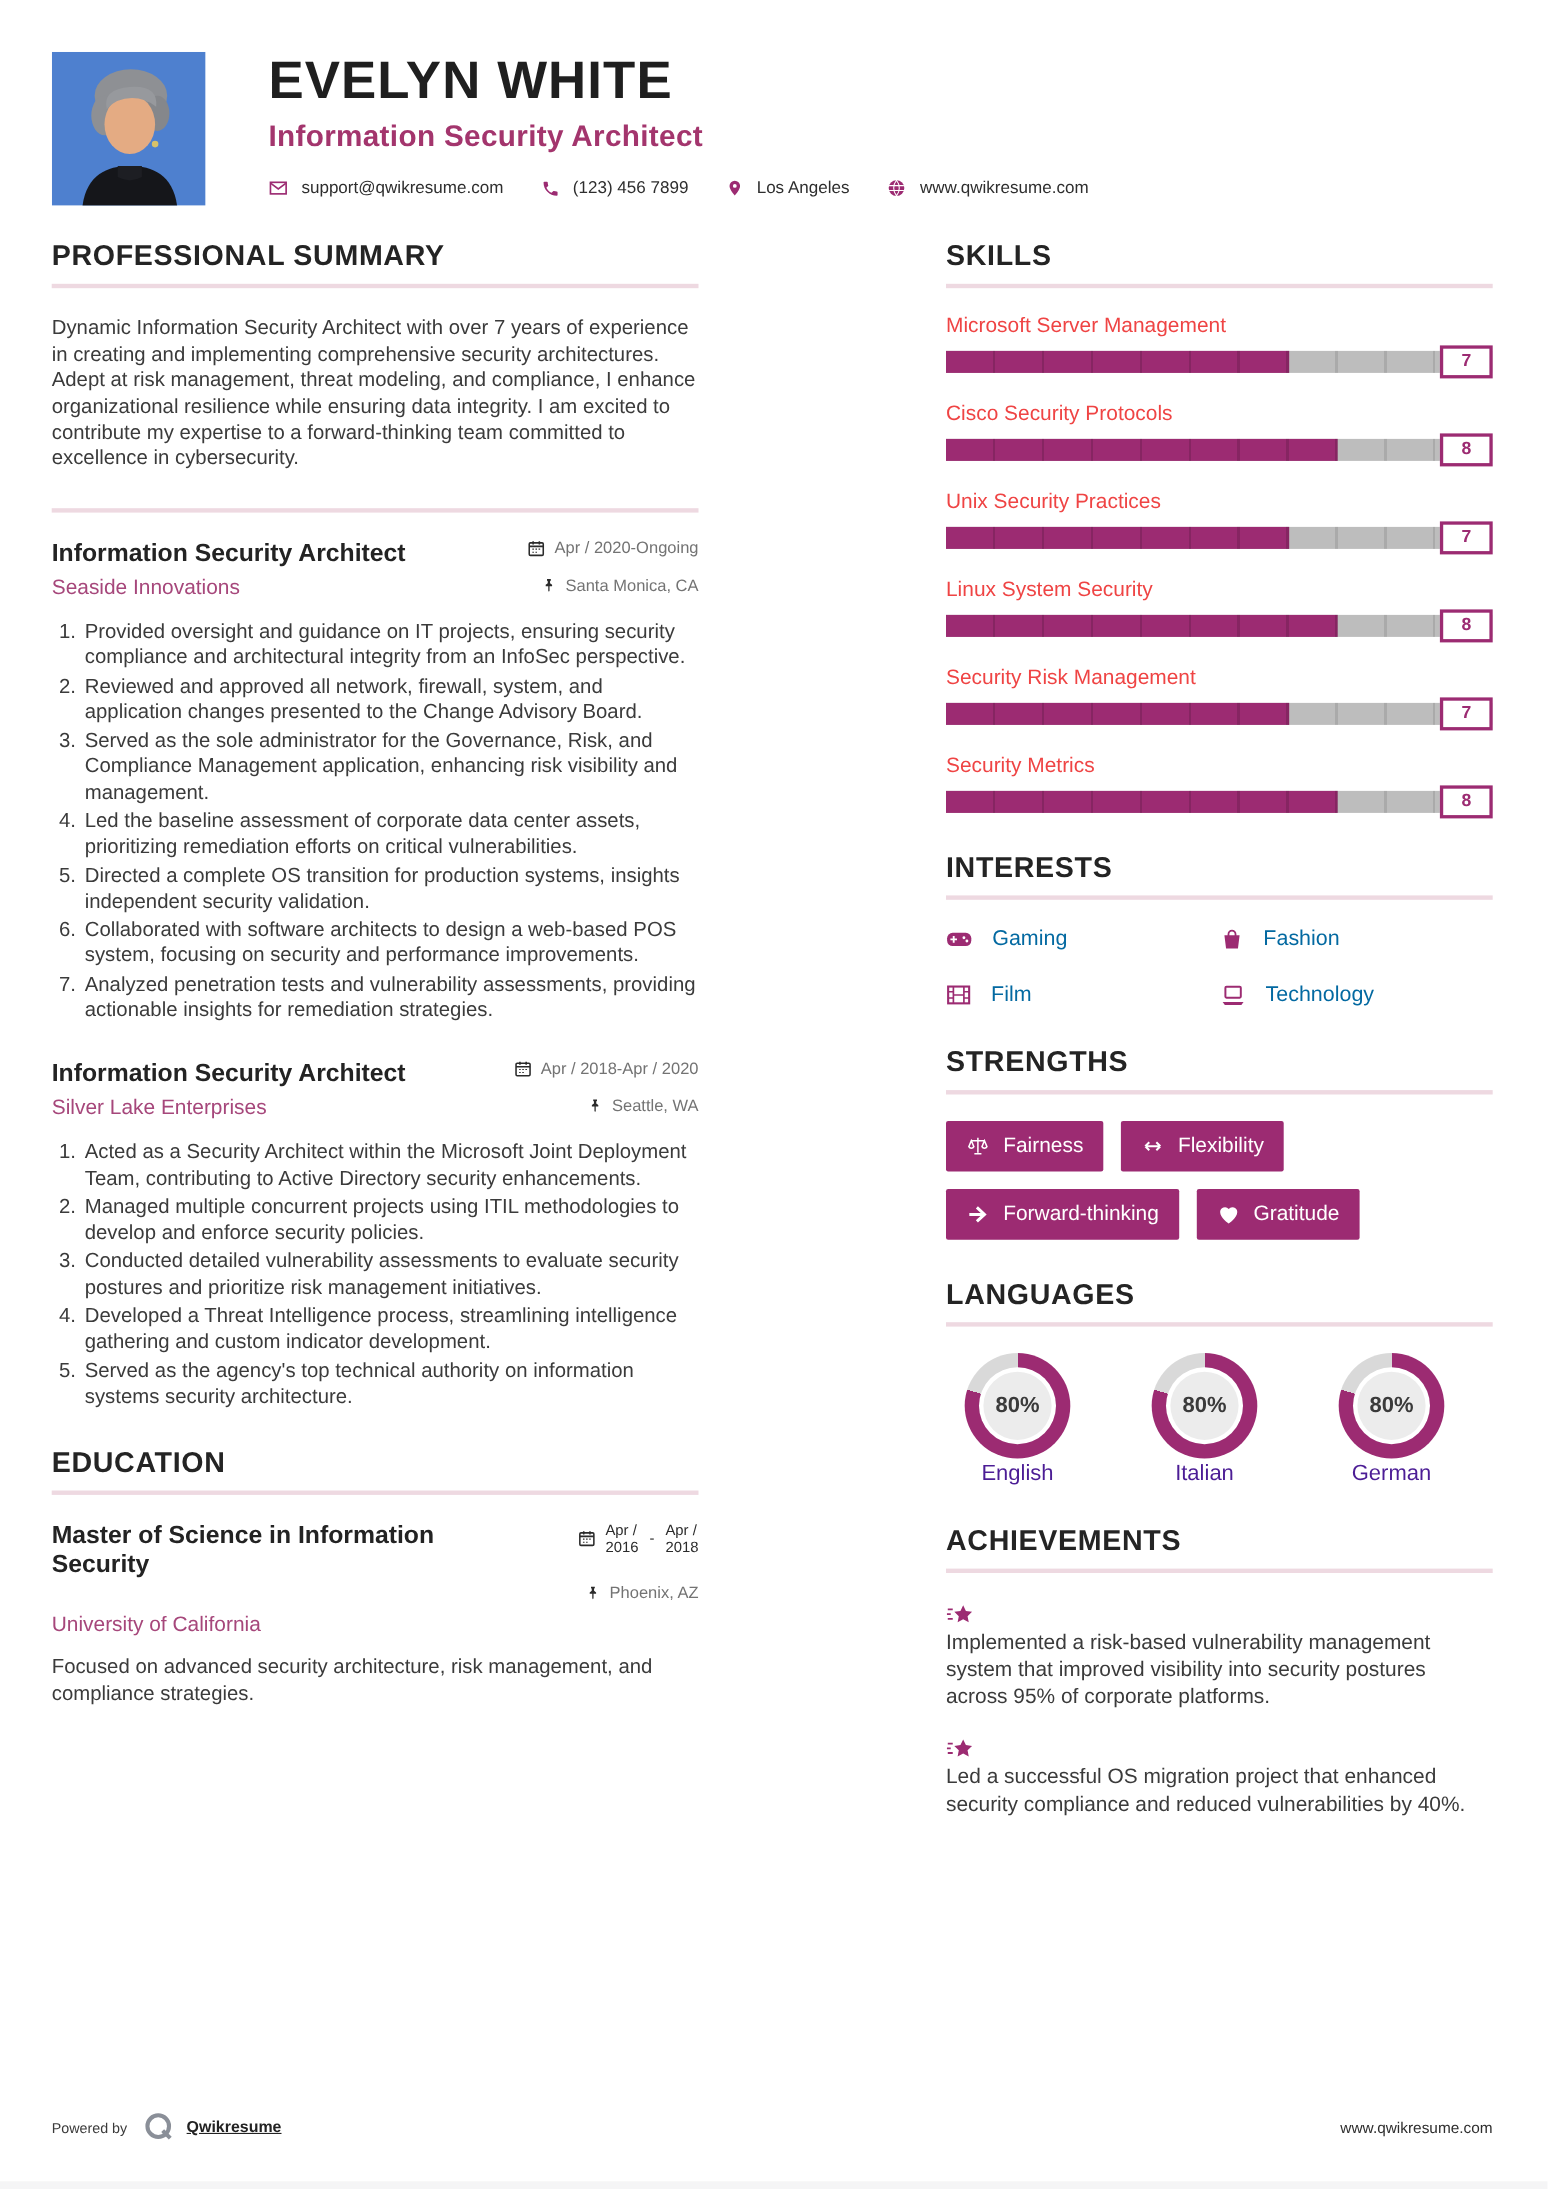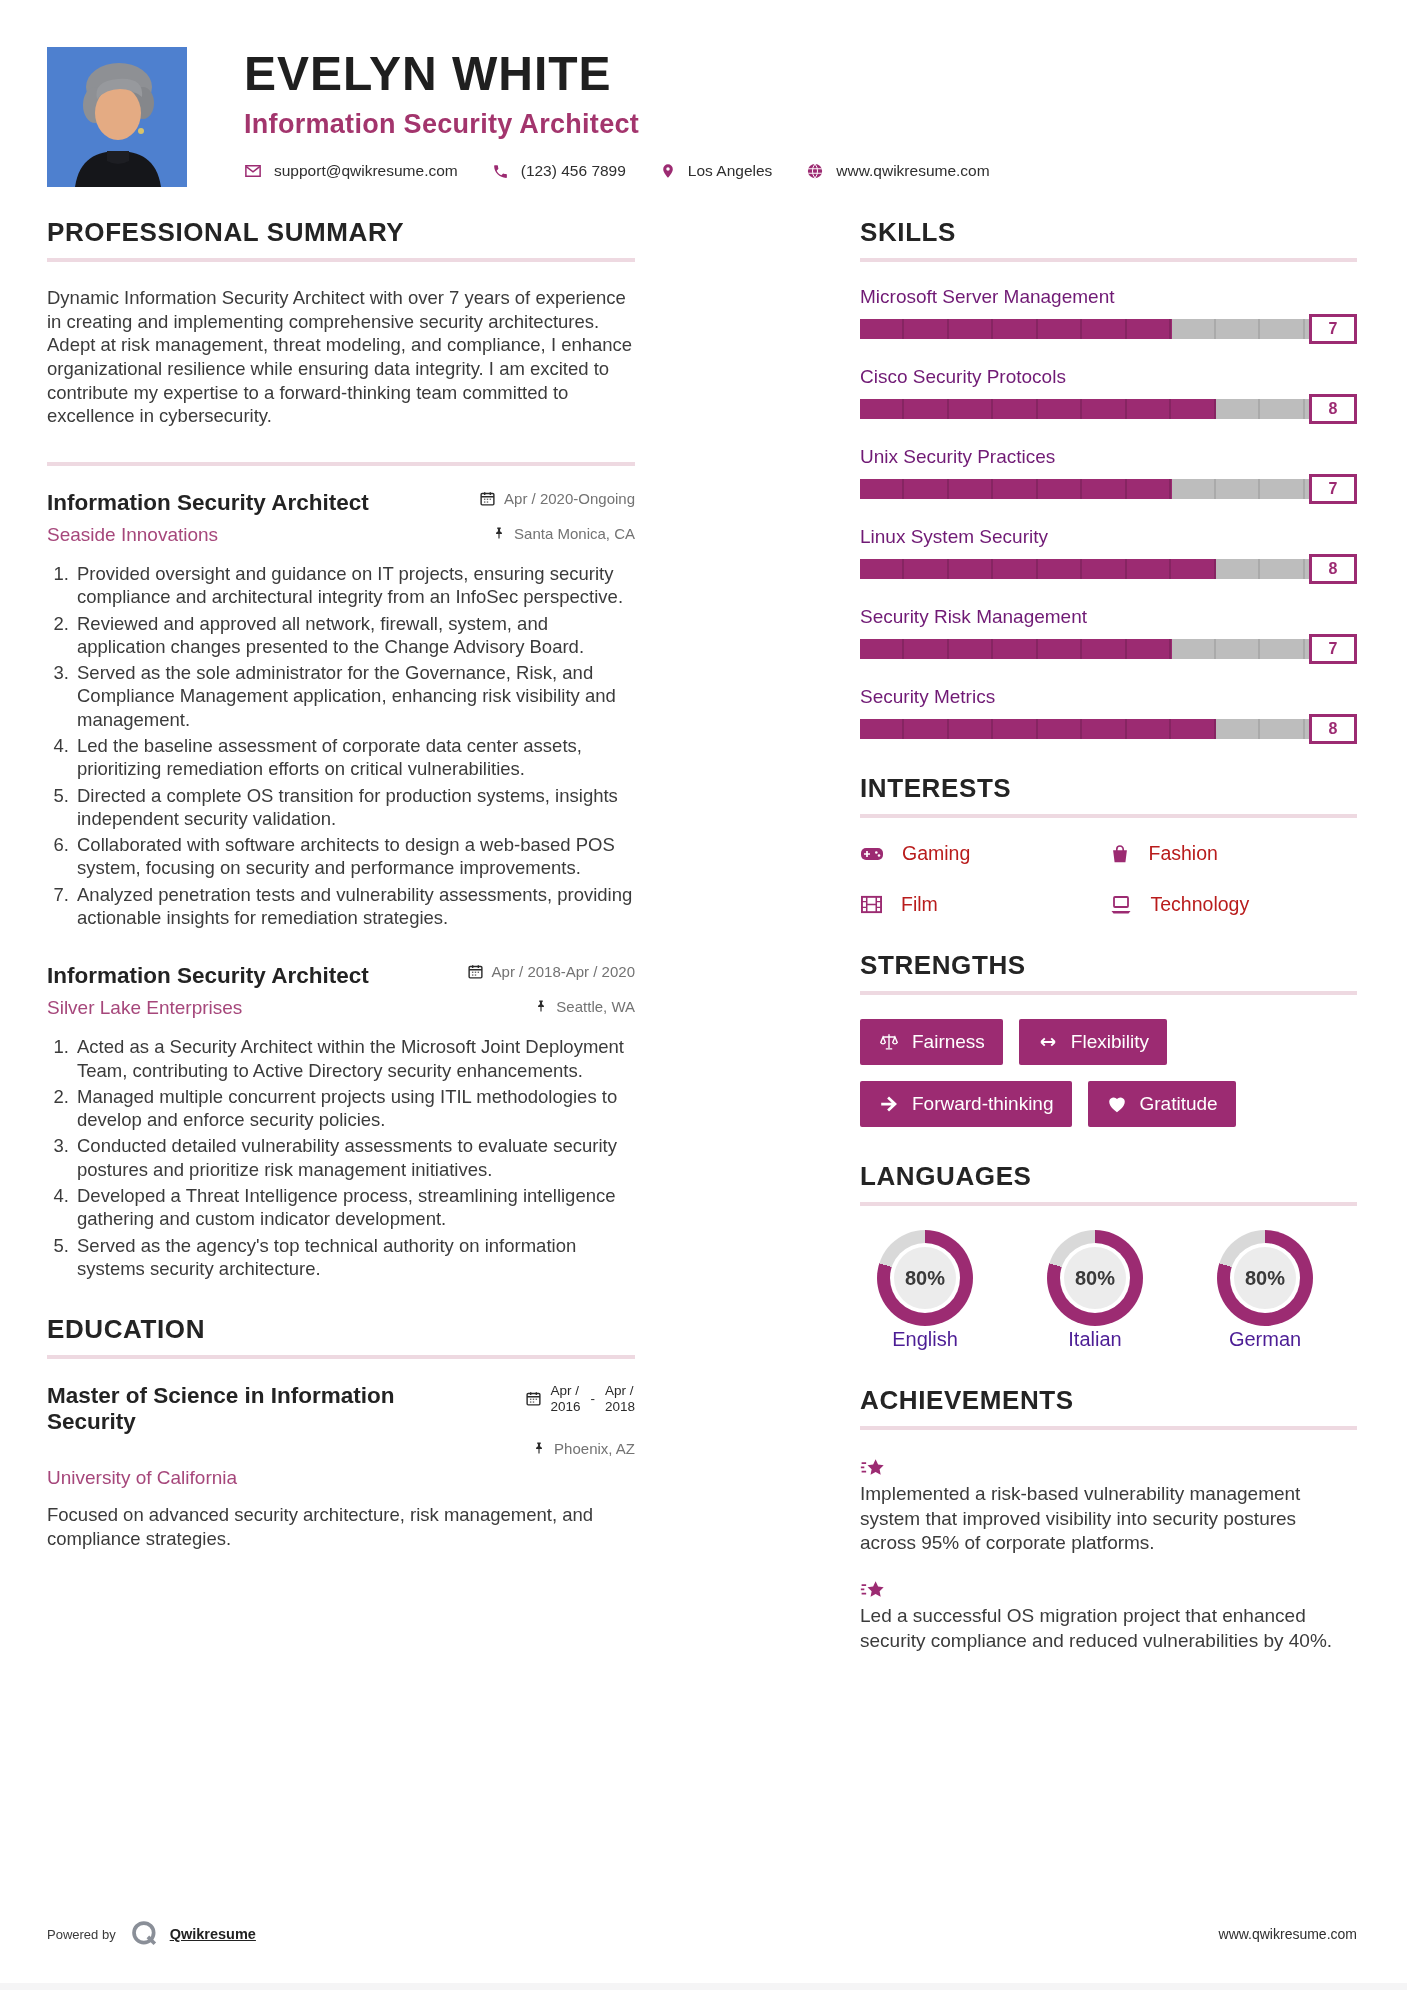--- a/index.html
+++ b/index.html
@@ -51,39 +51,39 @@
 
   
   .edu-dates { display:flex; align-items:center; font-size:13.5px; color:#2b2b2b; }
   .edu-dates svg { margin-right:8px; }
   .date-stack { display:inline-flex; flex-direction:column; line-height:1.15; text-align:left; }
   .date-dash { margin:0 10px; }
   .edu-meta-col { display:flex; flex-direction:column; align-items:flex-end; gap:26px; }
 
   
   .skill { margin-bottom:27px; }
-  .skill-label { font-size:19px; color:#701a75; margin-bottom:11px; }
+  .skill-label { font-size:19px; color:#ef4444; margin-bottom:11px; }
   .skill-track {
     position:relative; height:20px; background:#bdbdbd;
     background-image:repeating-linear-gradient(to right, transparent 0 42.5px, rgba(0,0,0,0.10) 42.5px 44.5px);
   }
   .skill-fill {
     position:absolute; left:0; top:0; bottom:0; background:#9c2b72;
     background-image:repeating-linear-gradient(to right, transparent 0 42.5px, rgba(0,0,0,0.14) 42.5px 44.5px);
   }
   .skill-score {
     position:absolute; right:0; top:50%; transform:translateY(-50%);
     width:48px; height:30px; background:#ffffff; border:3px solid #9c2b72;
     color:#9c2b72; font-size:16px; font-weight:700;
     display:flex; align-items:center; justify-content:center;
   }
 
   
   .interests-grid { display:grid; grid-template-columns:1fr 1fr; row-gap:28px; }
-  .interest { display:flex; align-items:center; font-size:19.5px; color:#b91c1c; }
+  .interest { display:flex; align-items:center; font-size:19.5px; color:#0369a1; }
   .interest svg { margin-right:18px; flex:0 0 auto; }
 
   
   .badges { display:flex; flex-wrap:wrap; gap:16px; }
   .badge {
     display:inline-flex; align-items:center; background:#9c2b72; color:#ffffff;
     font-size:19px; padding:12px 18px; border-radius:2px;
   }
   .badge svg { margin-right:12px; }
 

